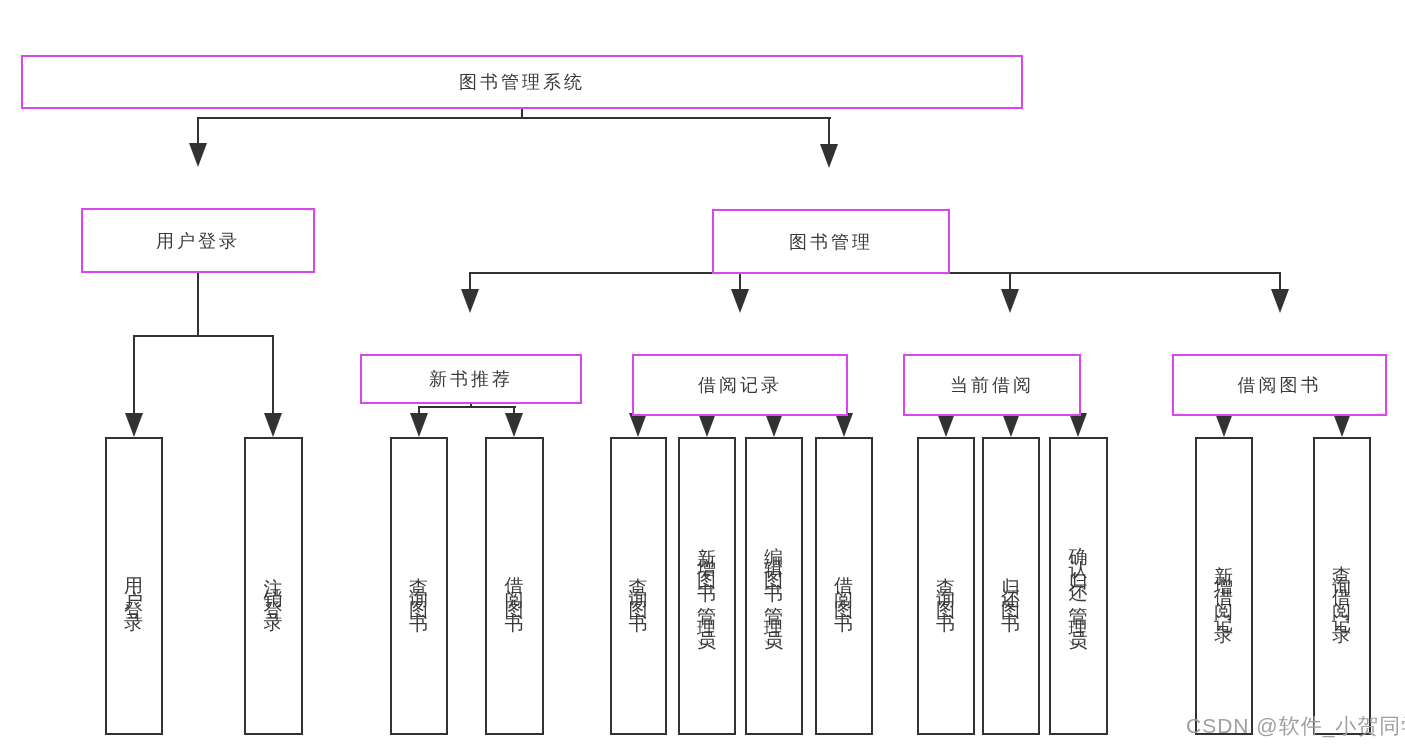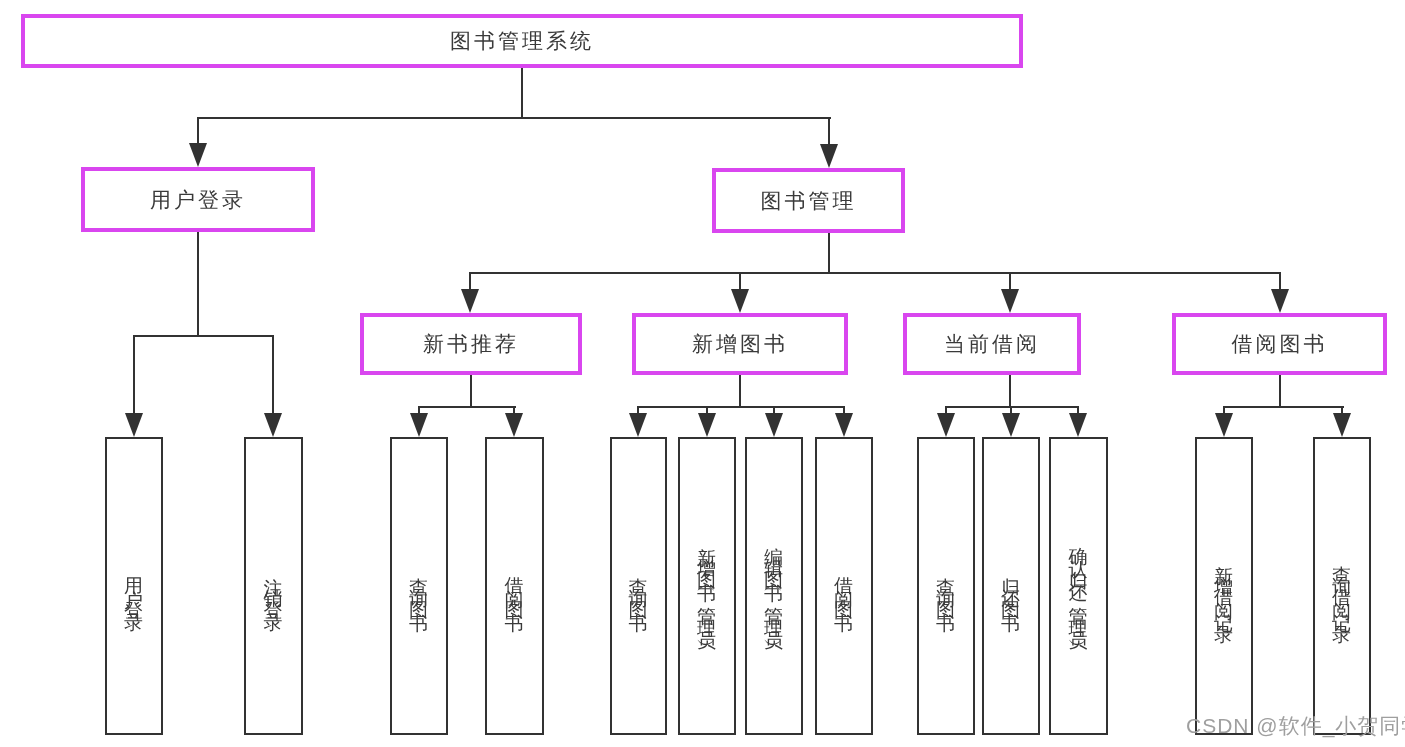--- a/index.html
+++ b/index.html
@@ -2,22 +2,22 @@
 <html><head>
 <meta charset="utf-8">
 <style>
   html,body{margin:0;padding:0;background:#ffffff;}
   #canvas{
     position:relative;width:1405px;height:747px;background:#ffffff;overflow:hidden;
     font-family:"Liberation Sans",sans-serif;color:#3a3a3a;
   }
   .hbox{
     position:absolute;box-sizing:border-box;background:#ffffff;
-    border:4px solid #d946ef;display:flex;align-items:center;justify-content:center;
-    font-size:21px;letter-spacing:3px;z-index:2;
+    border:2px solid #d946ef;display:flex;align-items:center;justify-content:center;
+    font-size:18px;letter-spacing:3px;z-index:2;margin-top:41px;
   }
   .vbox{
     position:absolute;box-sizing:border-box;background:#ffffff;
     border:2px solid #323232;display:flex;align-items:center;justify-content:center;
     font-size:19px;z-index:2;
   }
   .vbox .vtext{
     writing-mode:vertical-rl;text-orientation:mixed;letter-spacing:12px;line-height:1;
   }
   .line{position:absolute;background:#323232;z-index:1;}
@@ -95,29 +95,29 @@
   <div class="arrow" style="left:1215px;top:413px;"></div>
   <div class="arrow" style="left:1333px;top:413px;"></div>
 
   <div class="hbox" style="left:21px;top:14px;width:1002px;height:54px;">
     <span>图书管理系统</span>
   </div>
 
   <div class="hbox" style="left:81px;top:167px;width:234px;height:65px;">
     <span>用户登录</span>
   </div>
-  <div class="hbox" style="left:712px;top:168px;width:193px;height:65px;">
+  <div class="hbox" style="left:712px;top:168px;width:238px;height:65px;">
     <span>图书管理</span>
   </div>
 
-  <div class="hbox" style="left:360px;top:313px;width:222px;height:62px;">
+  <div class="hbox" style="left:360px;top:313px;width:222px;height:50px;">
     <span>新书推荐</span>
   </div>
   <div class="hbox" style="left:632px;top:313px;width:216px;height:62px;">
-    <span>新增图书</span>
+    <span>借阅记录</span>
   </div>
   <div class="hbox" style="left:903px;top:313px;width:178px;height:62px;">
     <span>当前借阅</span>
   </div>
   <div class="hbox" style="left:1172px;top:313px;width:215px;height:62px;">
     <span>借阅图书</span>
   </div>
 
   <div class="vbox" style="left:105px;top:437px;width:58px;height:298px;">
     <span class="vtext">用户登录</span>

